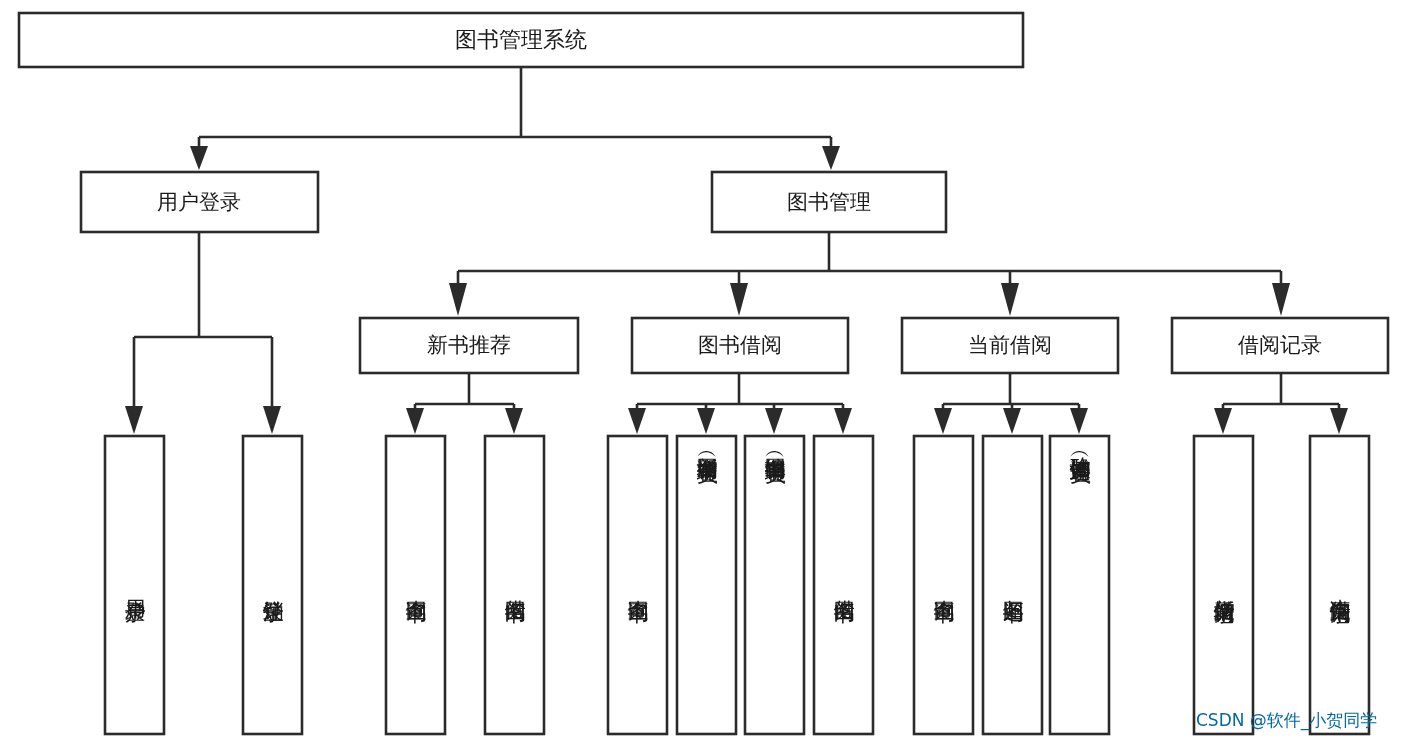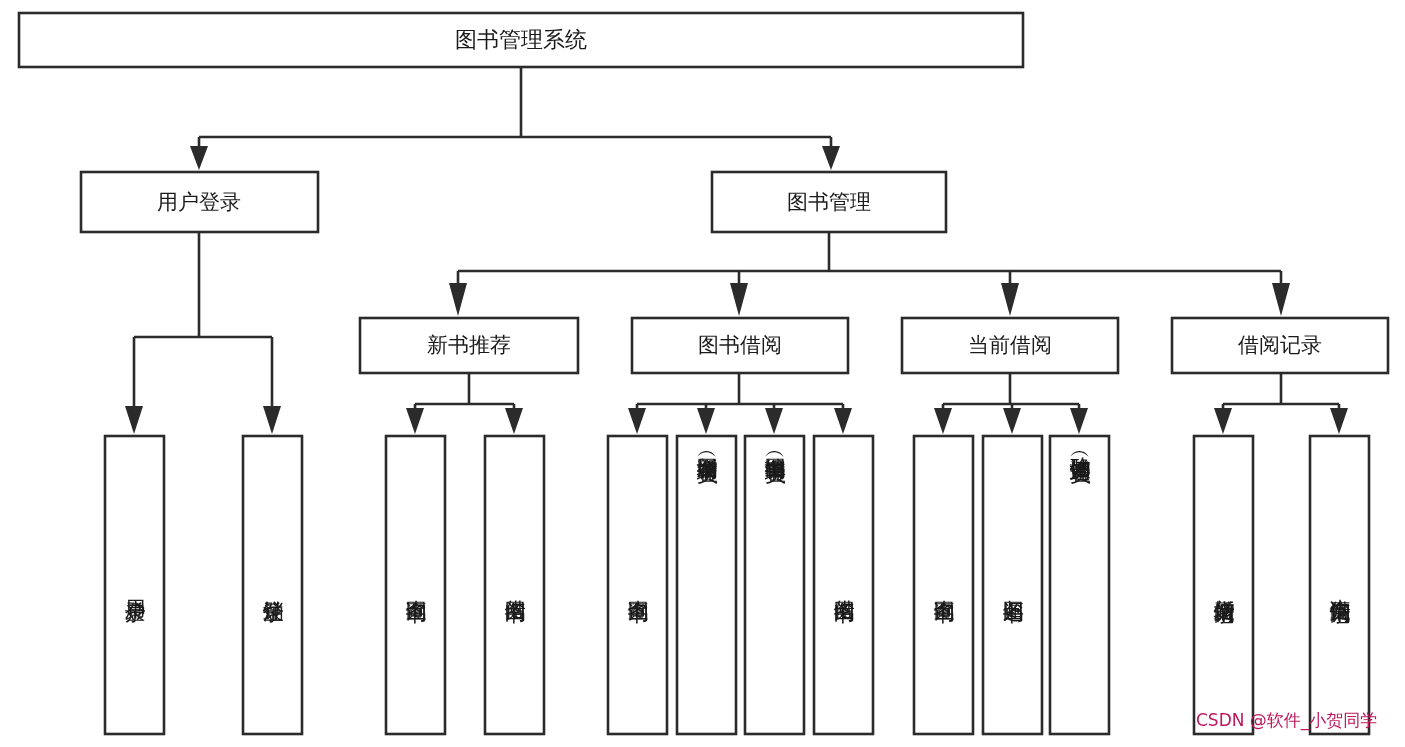--- a/index.html
+++ b/index.html
@@ -67,21 +67,21 @@
     line-height: 1.12;
     color: #1a1a1a;
     letter-spacing: 1px;
     white-space: nowrap;
     text-align: center;
   }
   .watermark {
     position: absolute;
     font-family: "DejaVu Sans", "Liberation Sans", sans-serif;
     font-size: 17px;
-    color: #be185d;
+    color: #0369a1;
     white-space: nowrap;
     pointer-events: none;
   }
 </style>
 </head>
 <body>
 
 <div id="diagram-root">
 
   <svg class="diagram-canvas" viewBox="0 0 1405 747" xmlns="http://www.w3.org/2000/svg">

